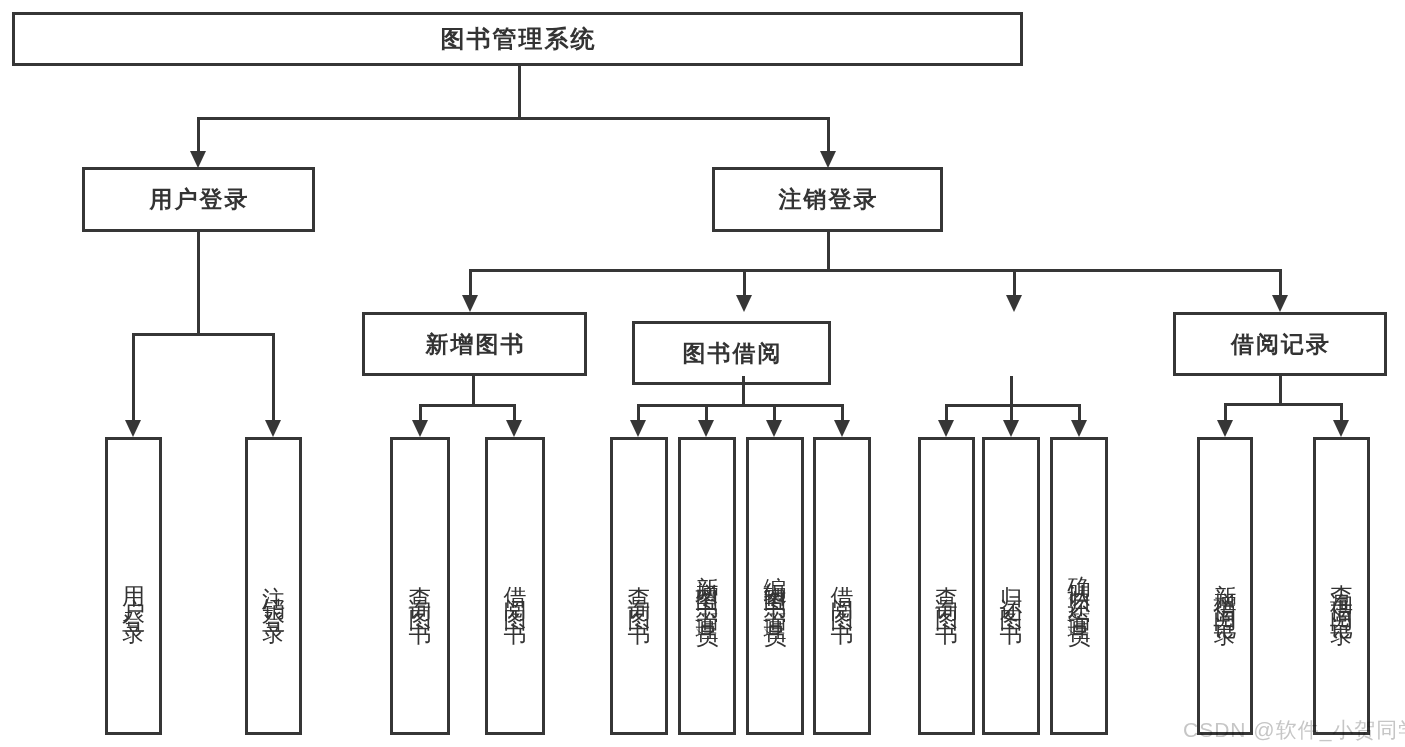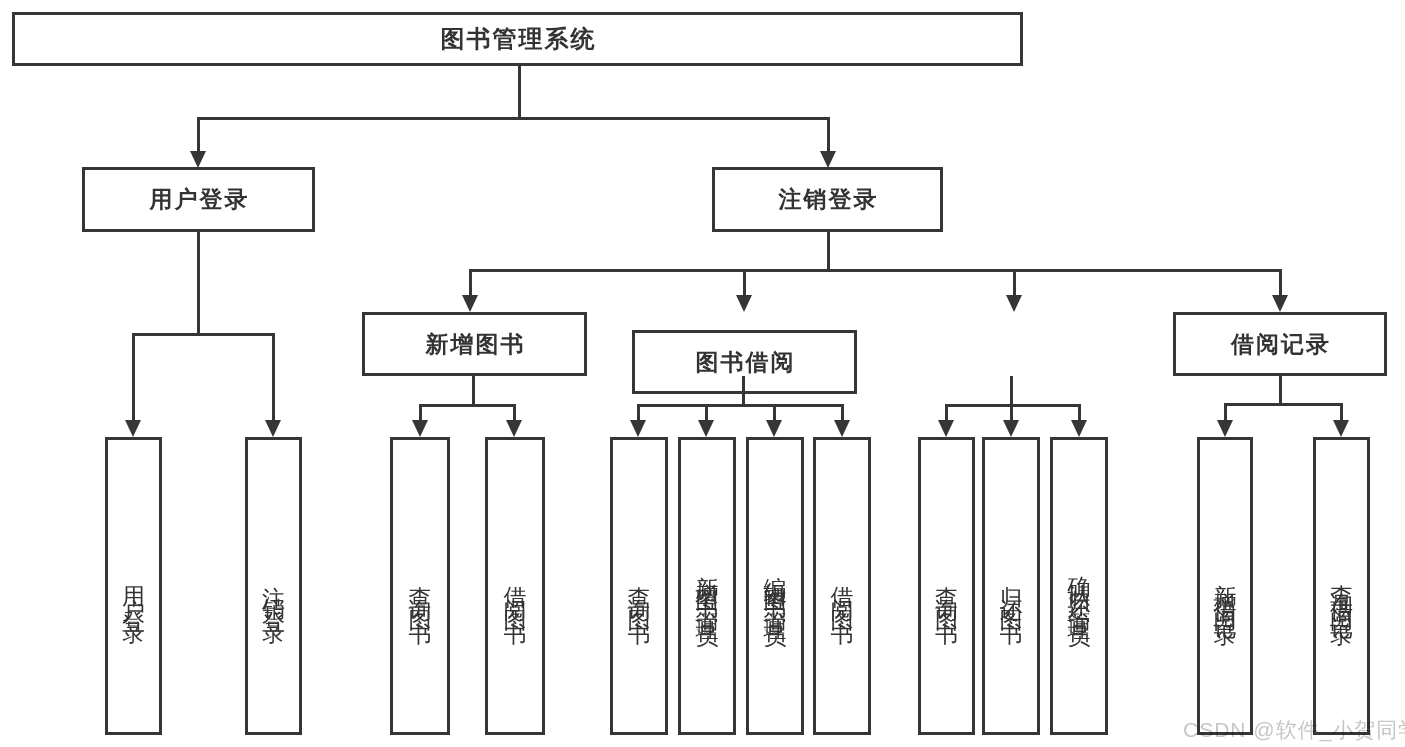--- a/index.html
+++ b/index.html
@@ -82,21 +82,21 @@
   <div class="line" style="left:743px;top:269px;width:3px;height:31px"></div>
   <div class="ahead" style="left:736px;top:295px"></div>
   <div class="line" style="left:1013px;top:269px;width:3px;height:31px"></div>
   <div class="ahead" style="left:1006px;top:295px"></div>
   <div class="line" style="left:1279px;top:269px;width:3px;height:31px"></div>
   <div class="ahead" style="left:1272px;top:295px"></div>
 
   <div class="box hbox" style="left:362px;top:312px;width:225px;height:64px">
     <span>新增图书</span>
   </div>
-  <div class="box hbox" style="left:632px;top:330px;width:225px;height:64px">
+  <div class="box hbox" style="left:632px;top:321px;width:199px;height:64px">
     <span>图书借阅</span>
   </div>
   <div class="box hbox" style="left:1173px;top:312px;width:214px;height:64px">
     <span>借阅记录</span>
   </div>
 
   <div class="line" style="left:472px;top:376px;width:3px;height:31px"></div>
   <div class="line" style="left:419px;top:404px;width:97px;height:3px"></div>
   <div class="line" style="left:419px;top:404px;width:3px;height:18px"></div>
   <div class="ahead" style="left:412px;top:420px"></div>

